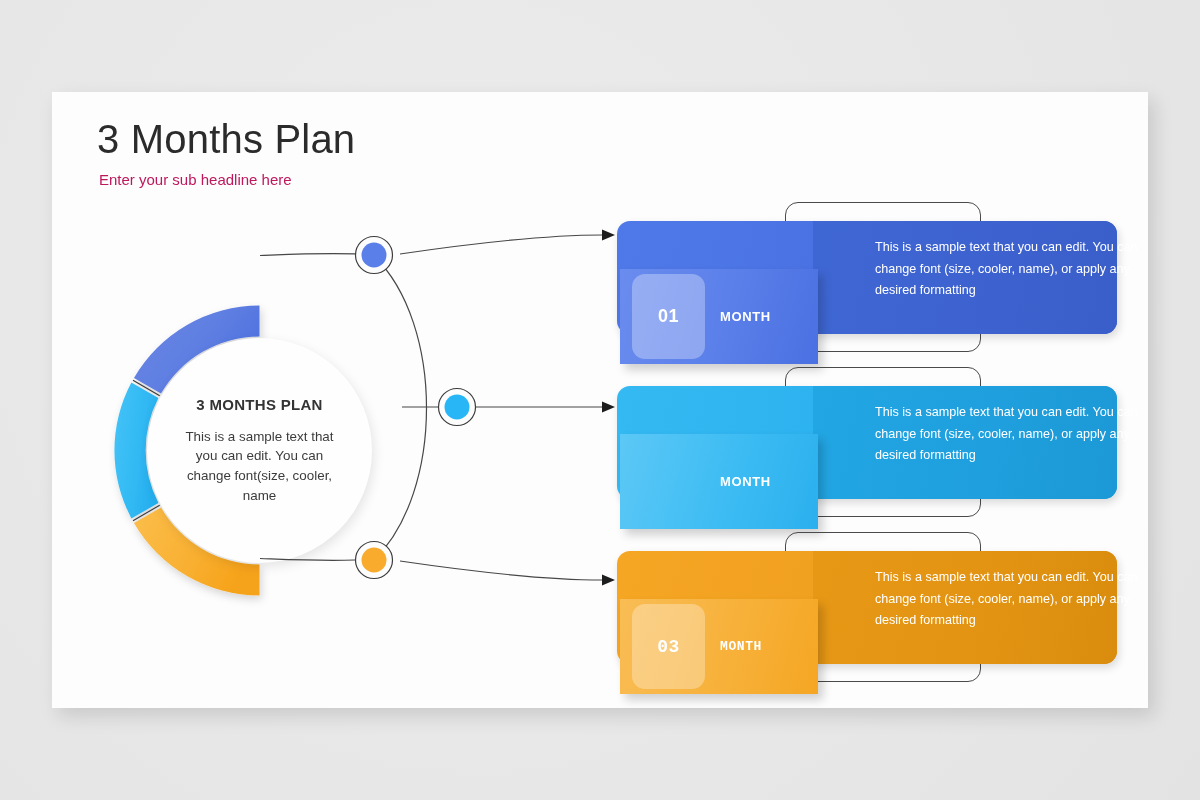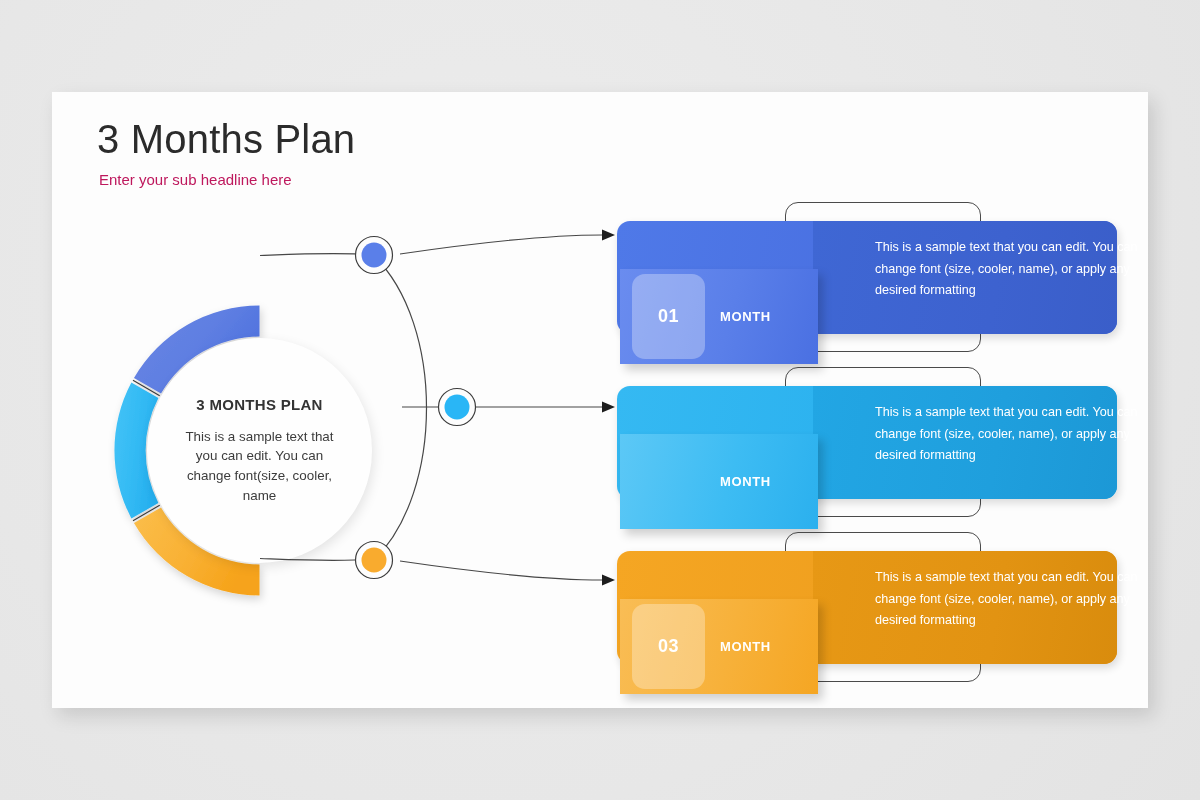--- a/index.html
+++ b/index.html
@@ -160,21 +160,21 @@
   #row-1 .card      { background: linear-gradient(100deg, #4f79e8 0%, #4a71e2 45%, #3d61cf 100%); }
   #row-1 .card-dark { background: linear-gradient(100deg, #3f67d4 0%, #3d62cf 60%, #3a5ec9 100%); }
   #row-1 .label-plate { background: linear-gradient(105deg, #6a8cef 0%, #5a7fe9 55%, #4a70e2 100%); }
 
   #row-2 .card      { background: linear-gradient(100deg, #35b9f2 0%, #2cb2ef 45%, #1b9cdc 100%); }
   #row-2 .card-dark { background: linear-gradient(100deg, #22a6e4 0%, #1f9fdd 60%, #1c98d6 100%); }
   #row-2 .label-plate { background: linear-gradient(105deg, #5cc8f6 0%, #3dbcf3 55%, #2bb0ee 100%); }
 
   #row-3 .card      { background: linear-gradient(100deg, #f5a623 0%, #f0a01f 45%, #dd8d10 100%); }
   #row-3 .card-dark { background: linear-gradient(100deg, #e79815 0%, #e29312 60%, #d98c0d 100%); }
-  #row-3 .label-plate { background: linear-gradient(105deg, #f9bd55 0%, #f7b13a 55%, #f5a623 100%); }
+  #row-3 .label-plate { background: linear-gradient(105deg, #f9bd55 0%, #f7b13a 55%, #f5a623 100%); font-family: Liberation Mono, monospace; }
 </style>
 </head>
 <body>
 
 <div id="stage">
   <div id="slide">
 
     <div id="title">3 Months Plan</div>
     <div id="subtitle">Enter your sub headline here</div>
 

